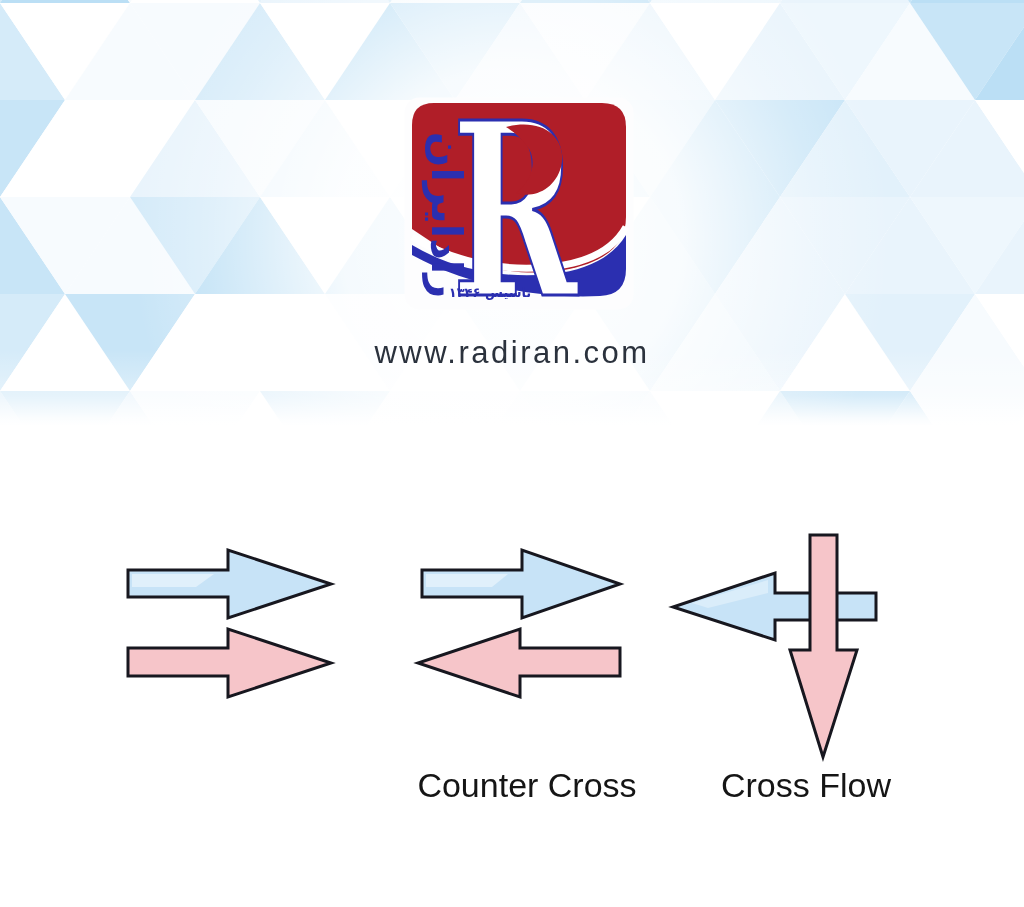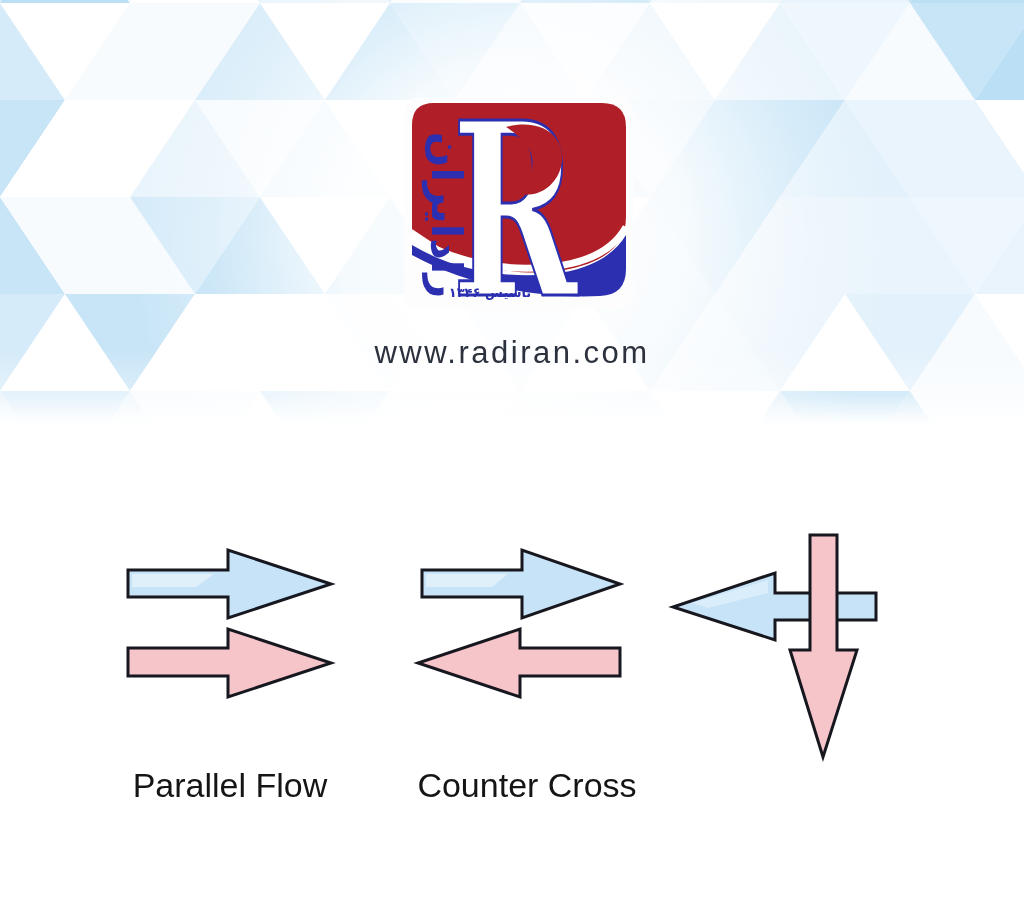--- a/index.html
+++ b/index.html
@@ -195,15 +195,15 @@
 
     <polygon class="cold arrow-outline" points="422,570 522,570 522,550 620,584 522,618 522,597 422,597"></polygon>
     <polygon points="426,574 508,574 492,587 426,587" fill="#ffffff" opacity="0.45"></polygon>
     <polygon class="hot arrow-outline" points="620,648 520,648 520,629 418,663 520,697 520,676 620,676"></polygon>
 
     <polygon class="cold arrow-outline" points="876,593 775,593 775,573 673,607 775,640 775,620 876,620"></polygon>
     <polygon points="692,603 768,580 768,593 708,608" fill="#ffffff" opacity="0.35"></polygon>
     <polygon class="hot arrow-outline" points="810,535 837,535 837,650 857,650 823,757 790,650 810,650"></polygon>
   </svg>
 
-  <div class="flow-label lbl-0">Parallel Flow</div>
   <div class="flow-label lbl-1">Counter Cross</div>
+  <div class="flow-label lbl-2">Cross Flow</div>
 </div>
 
 </body></html>

